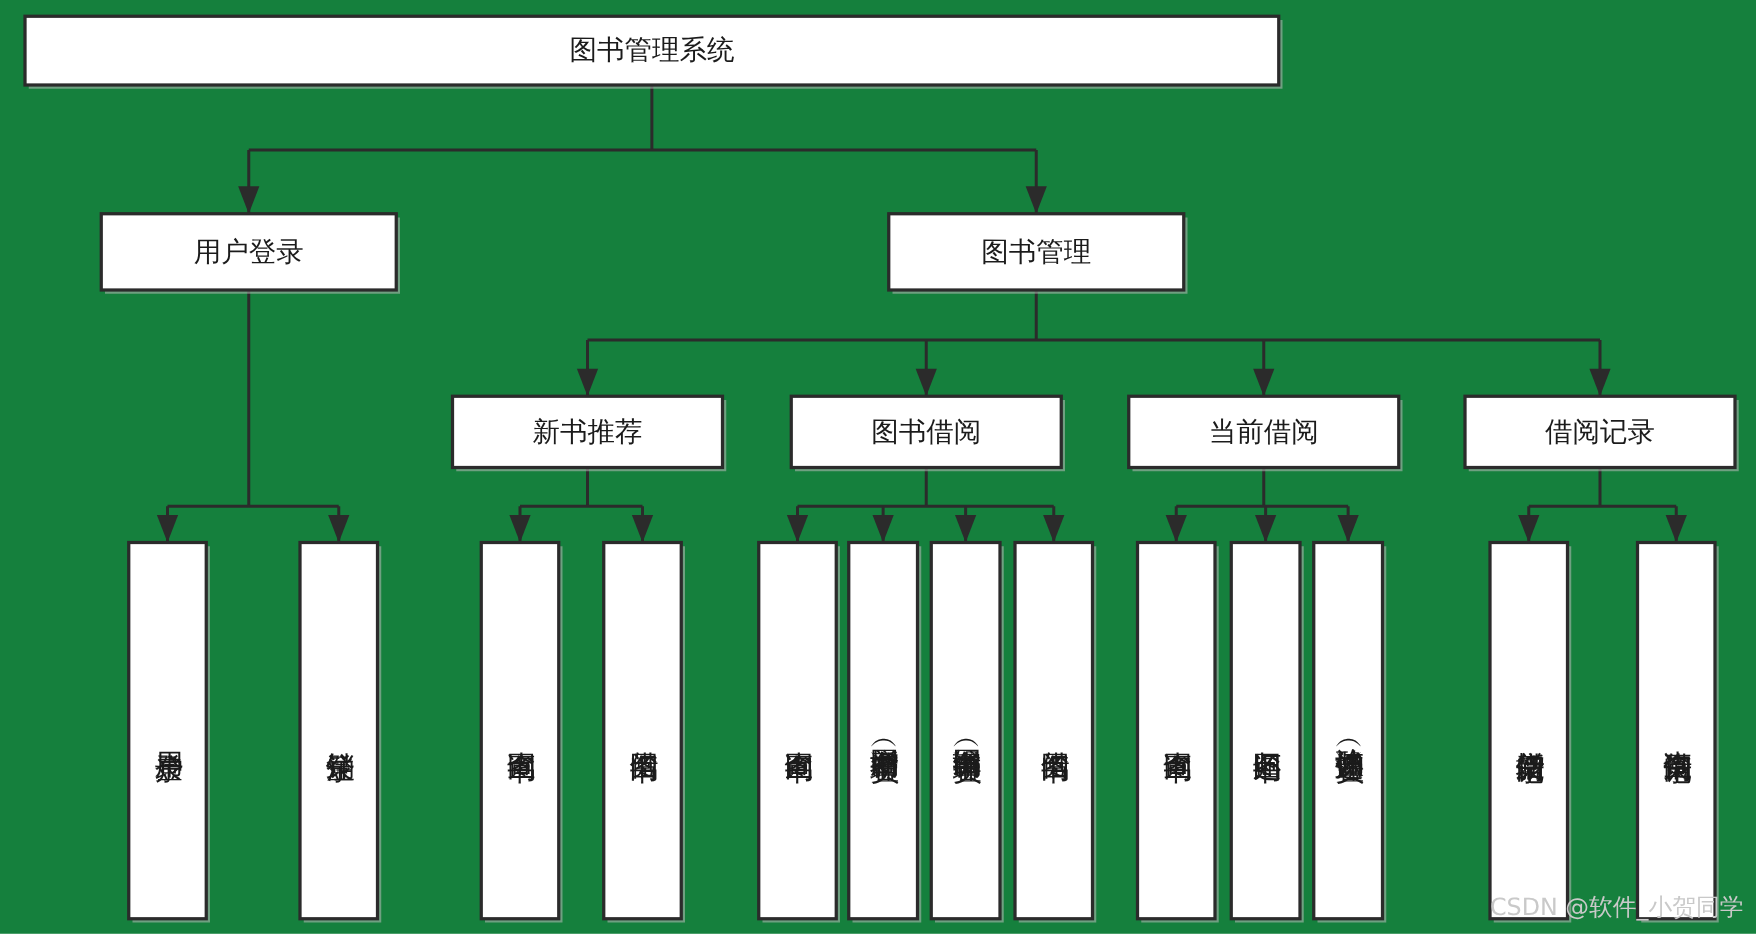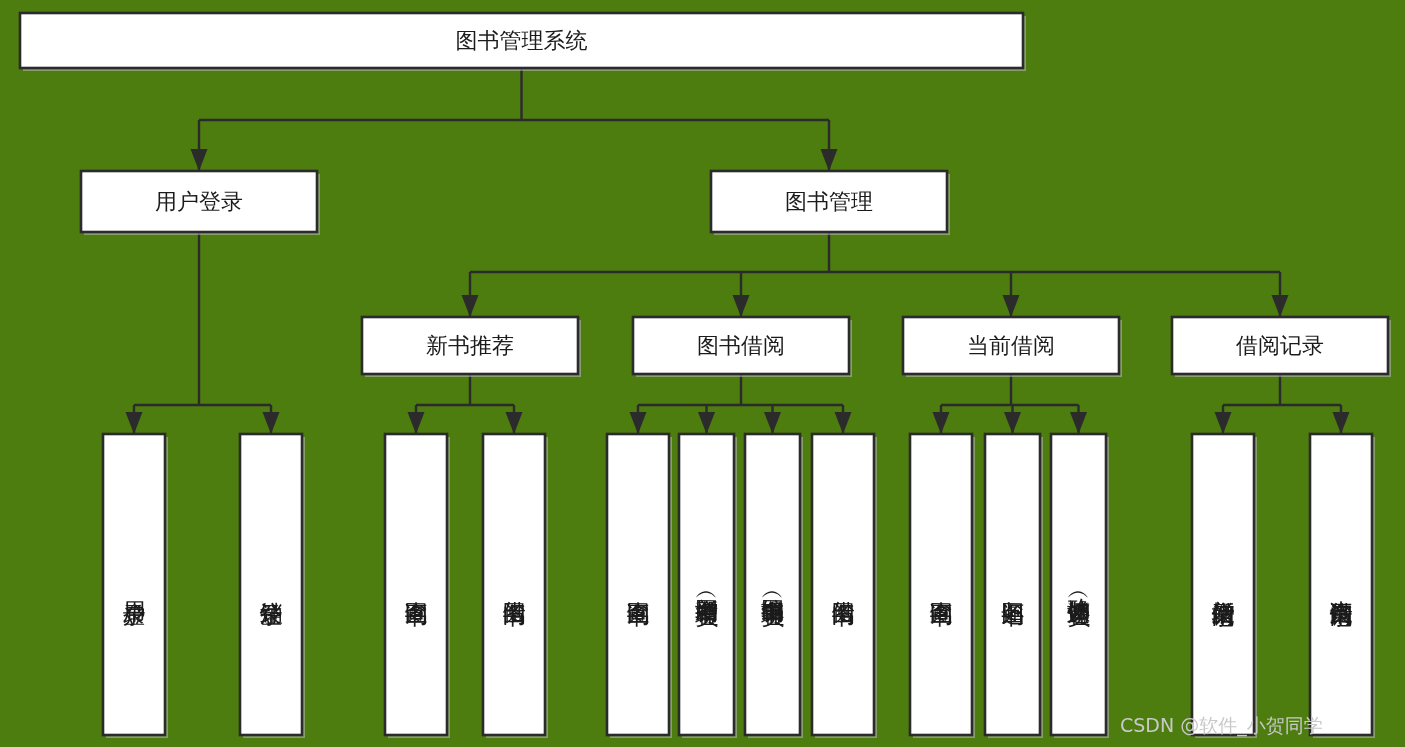--- a/index.html
+++ b/index.html
@@ -10,21 +10,21 @@
   body {
     width: 1405px;
     height: 747px;
     font-family: "DejaVu Sans", "Liberation Sans", sans-serif;
     overflow: hidden;
   }
   #diagram-root {
     position: relative;
     width: 1405px;
     height: 747px;
-    background: #4d7c0f;
+    background: #15803d;
   }
   svg.diagram-canvas {
     position: absolute;
     left: 0;
     top: 0;
     width: 1405px;
     height: 747px;
     display: block;
   }
   .node-box {
@@ -200,15 +200,15 @@
       <div class="node-label-v" style="left: 679px; top: 434px; width: 55px; height: 301px;">新增图书（管理员）</div>
       <div class="node-label-v" style="left: 745px; top: 434px; width: 55px; height: 301px;">编辑图书（管理员）</div>
       <div class="node-label-v" style="left: 812px; top: 434px; width: 62px; height: 301px;">借阅图书</div>
       <div class="node-label-v" style="left: 910px; top: 434px; width: 62px; height: 301px;">查询图书</div>
       <div class="node-label-v" style="left: 985px; top: 434px; width: 55px; height: 301px;">归还图书</div>
       <div class="node-label-v" style="left: 1051px; top: 434px; width: 55px; height: 301px;">确认归还（管理员）</div>
       <div class="node-label-v" style="left: 1192px; top: 434px; width: 62px; height: 301px;">新增借阅记录</div>
       <div class="node-label-v" style="left: 1310px; top: 434px; width: 62px; height: 301px;">查询借阅记录</div>
     </div>
 
-  <div class="watermark" style="left: 1120px; top: 713px;">CSDN @软件_小贺同学</div>
+  <div class="watermark" style="left: 1192px; top: 713px;">CSDN @软件_小贺同学</div>
 
 </div>
 
 </body></html>

